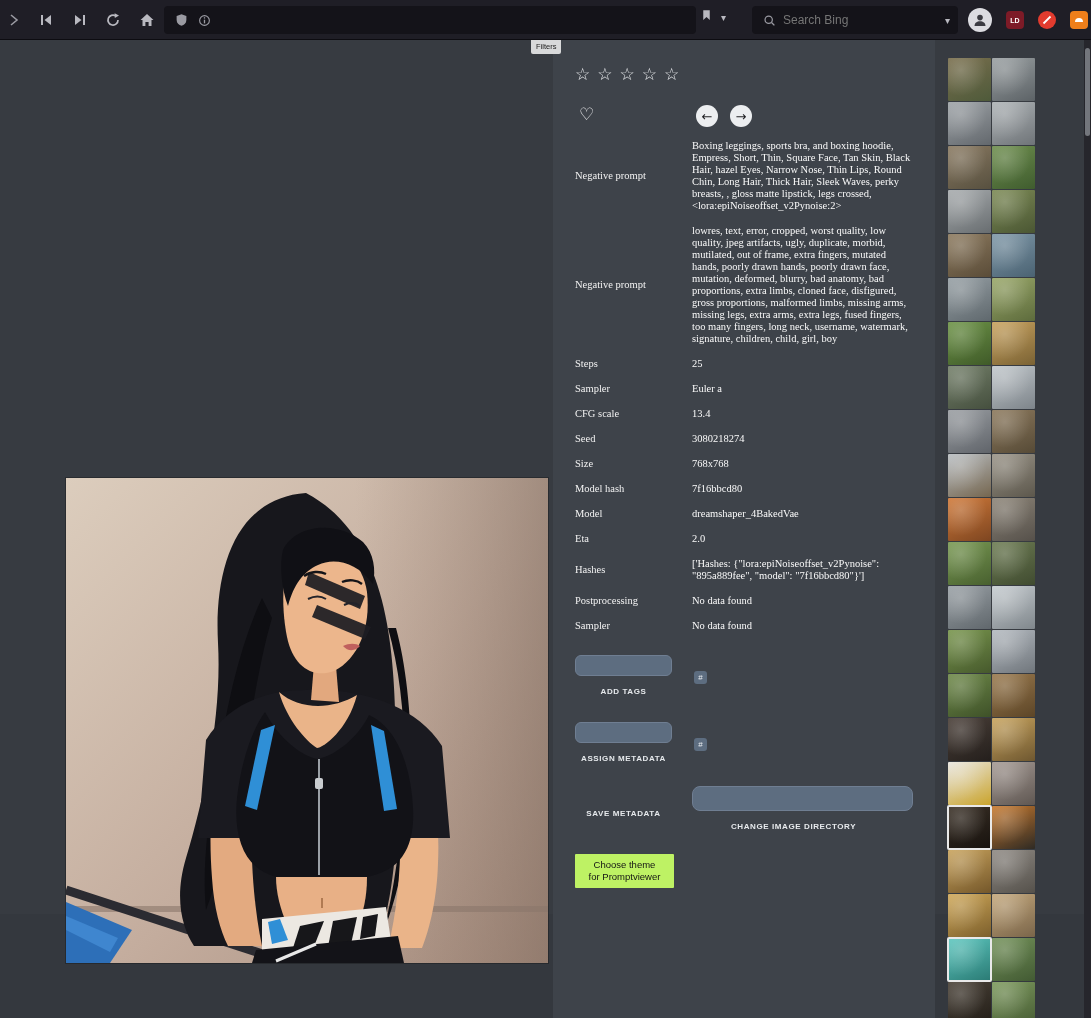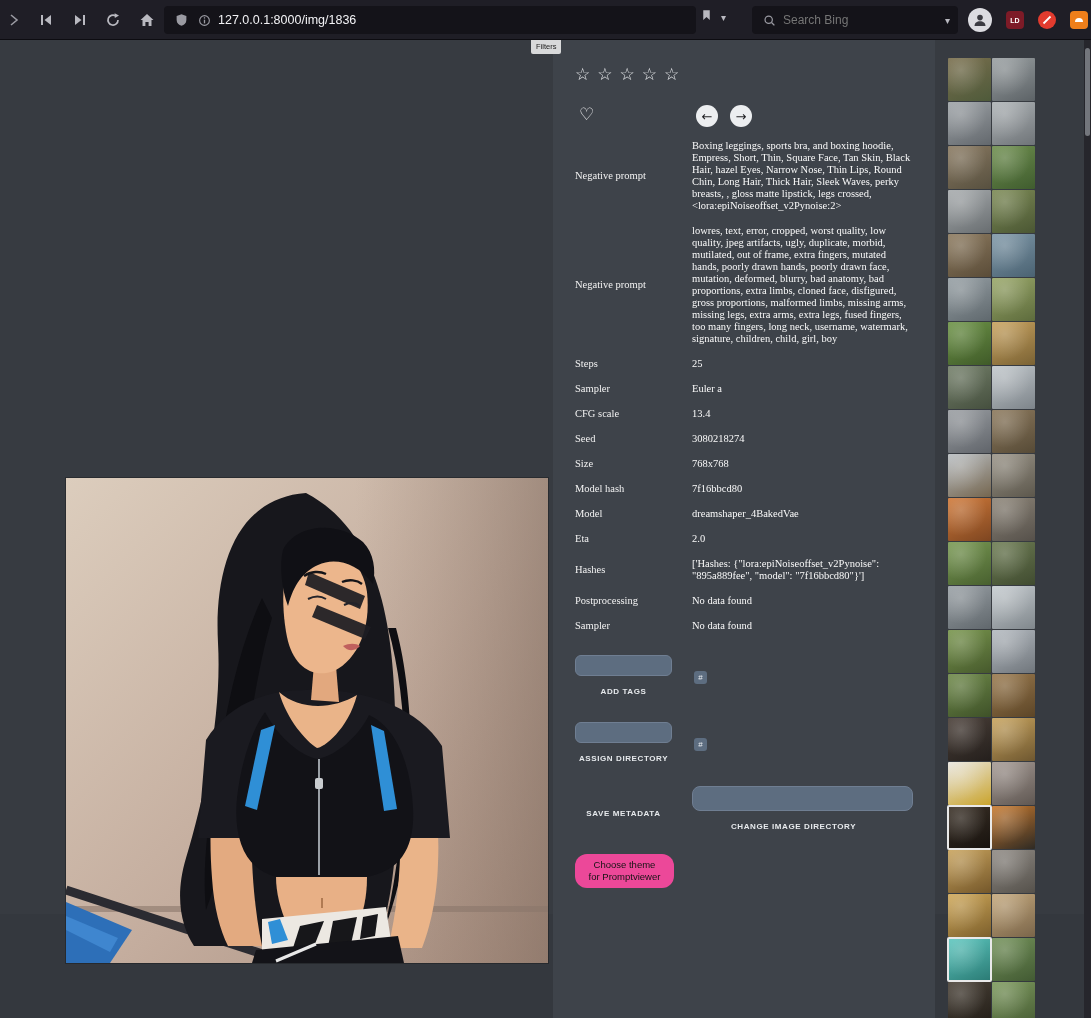--- a/index.html
+++ b/index.html
@@ -40,21 +40,21 @@
   .tag-input { position:absolute; left:22px; top:615px; width:97px; height:21px; background:#5d6d80; border:1px solid #6f7e92; border-radius:6px; outline:none; color:#fff; padding:0 6px; font-size:10px; }
   #category-input { top:682px; }
   .flat-btn { position:absolute; left:22px; width:97px; text-align:center; color:#e6e9ec; font-family:"Liberation Sans", sans-serif; font-size:8px; font-weight:bold; letter-spacing:.6px; cursor:pointer; background:transparent; border:none; }
   #add-tags-btn { top:647px; }
   #assign-category-btn { top:714px; }
   #save-metadata-btn { top:769px; }
   .hash-badge { position:absolute; left:141px; width:13px; height:13px; background:#5d6d80; border-radius:3px; color:#e8ebee; font-size:8px; display:flex; align-items:center; justify-content:center; font-family:"Liberation Sans", sans-serif; cursor:pointer; }
   #hash-badge-tags { top:631px; } #hash-badge-category { top:698px; }
   .dir-input { position:absolute; left:139px; top:746px; width:221px; height:25px; background:#5d6d80; border:1px solid #6f7e92; border-radius:8px; outline:none; color:#fff; padding:0 8px; font-size:10px; }
   #change-dir-btn { left:130px; width:221px; top:782px; }
-  .theme-btn { position:absolute; left:22px; top:814px; width:99px; height:34px; background:#ec4899; color:#141414; border:none; border-radius:12px; font-family:"Liberation Sans", sans-serif; font-size:9.5px; line-height:1.25; cursor:pointer; }
+  .theme-btn { position:absolute; left:22px; top:814px; width:99px; height:34px; background:#bef264; color:#141414; border:none; border-radius:1px; font-family:"Liberation Sans", sans-serif; font-size:9.5px; line-height:1.25; cursor:pointer; }
 
   .thumb-grid { position:absolute; left:948px; top:18px; width:88px; display:grid; grid-template-columns:43px 43px; gap:1px; }
   .thumb { width:43px; height:43px; border-radius:1px; cursor:pointer; }
   .thumb.hl { outline:2px solid #e9e9e9; outline-offset:-1px; }
 
   .scrollbar-track { position:absolute; right:0; top:0; width:7px; height:978px; background:#26262c; }
   .scrollbar-thumb { position:absolute; right:1px; top:8px; width:5px; height:88px; background:#73767c; border-radius:3px; cursor:pointer; }
 </style>
 </head>
 <body>
@@ -97,21 +97,20 @@
             <path d="M8 1 L14 3 V8 C14 12 11.2 14.2 8 15.2 C4.8 14.2 2 12 2 8 V3 Z"></path>
           </svg>
       </span>
       <span class="field-icon">
         <svg width="13" height="13" viewBox="0 0 16 16">
             <circle cx="8" cy="8" r="6" fill="none" stroke="#9a9aa2" stroke-width="1.4"></circle>
             <rect x="7.2" y="7" width="1.6" height="4.5" fill="#9a9aa2"></rect>
             <rect x="7.2" y="4" width="1.6" height="1.6" fill="#9a9aa2"></rect>
           </svg>
       </span>
-      <input type="text" value="127.0.0.1:8000/img/1836" style="">
     </div>
     <div class="bookmark-wrap">
       <span>
         <svg width="13" height="14" viewBox="0 0 16 16" fill="#b9b9c0">
             <path d="M4 2 H12 V14 L8 10.6 L4 14 Z"></path>
           </svg>
       </span>
       <span class="caret">▾</span>
     </div>
 
@@ -282,21 +281,21 @@
             <div class="meta-label">Sampler</div>
             <div class="meta-value">No data found</div>
           </div>
         </div>
 
       <input class="tag-input" id="tag-input" type="text" style="">
       <button class="flat-btn" id="add-tags-btn">ADD TAGS</button>
       <div class="hash-badge" id="hash-badge-tags">#</div>
 
       <input class="tag-input" id="category-input" type="text" style="">
-      <button class="flat-btn" id="assign-category-btn">ASSIGN DIRECTORY</button>
+      <button class="flat-btn" id="assign-category-btn">ASSIGN METADATA</button>
       <div class="hash-badge" id="hash-badge-category">#</div>
 
       <button class="flat-btn" id="save-metadata-btn">SAVE METADATA</button>
 
       <input class="dir-input" type="text" style="">
       <button class="flat-btn" id="change-dir-btn">CHANGE IMAGE DIRECTORY</button>
 
       <button class="theme-btn">
         <span>Choose theme</span><br>
         <span>for Promptviewer</span>

